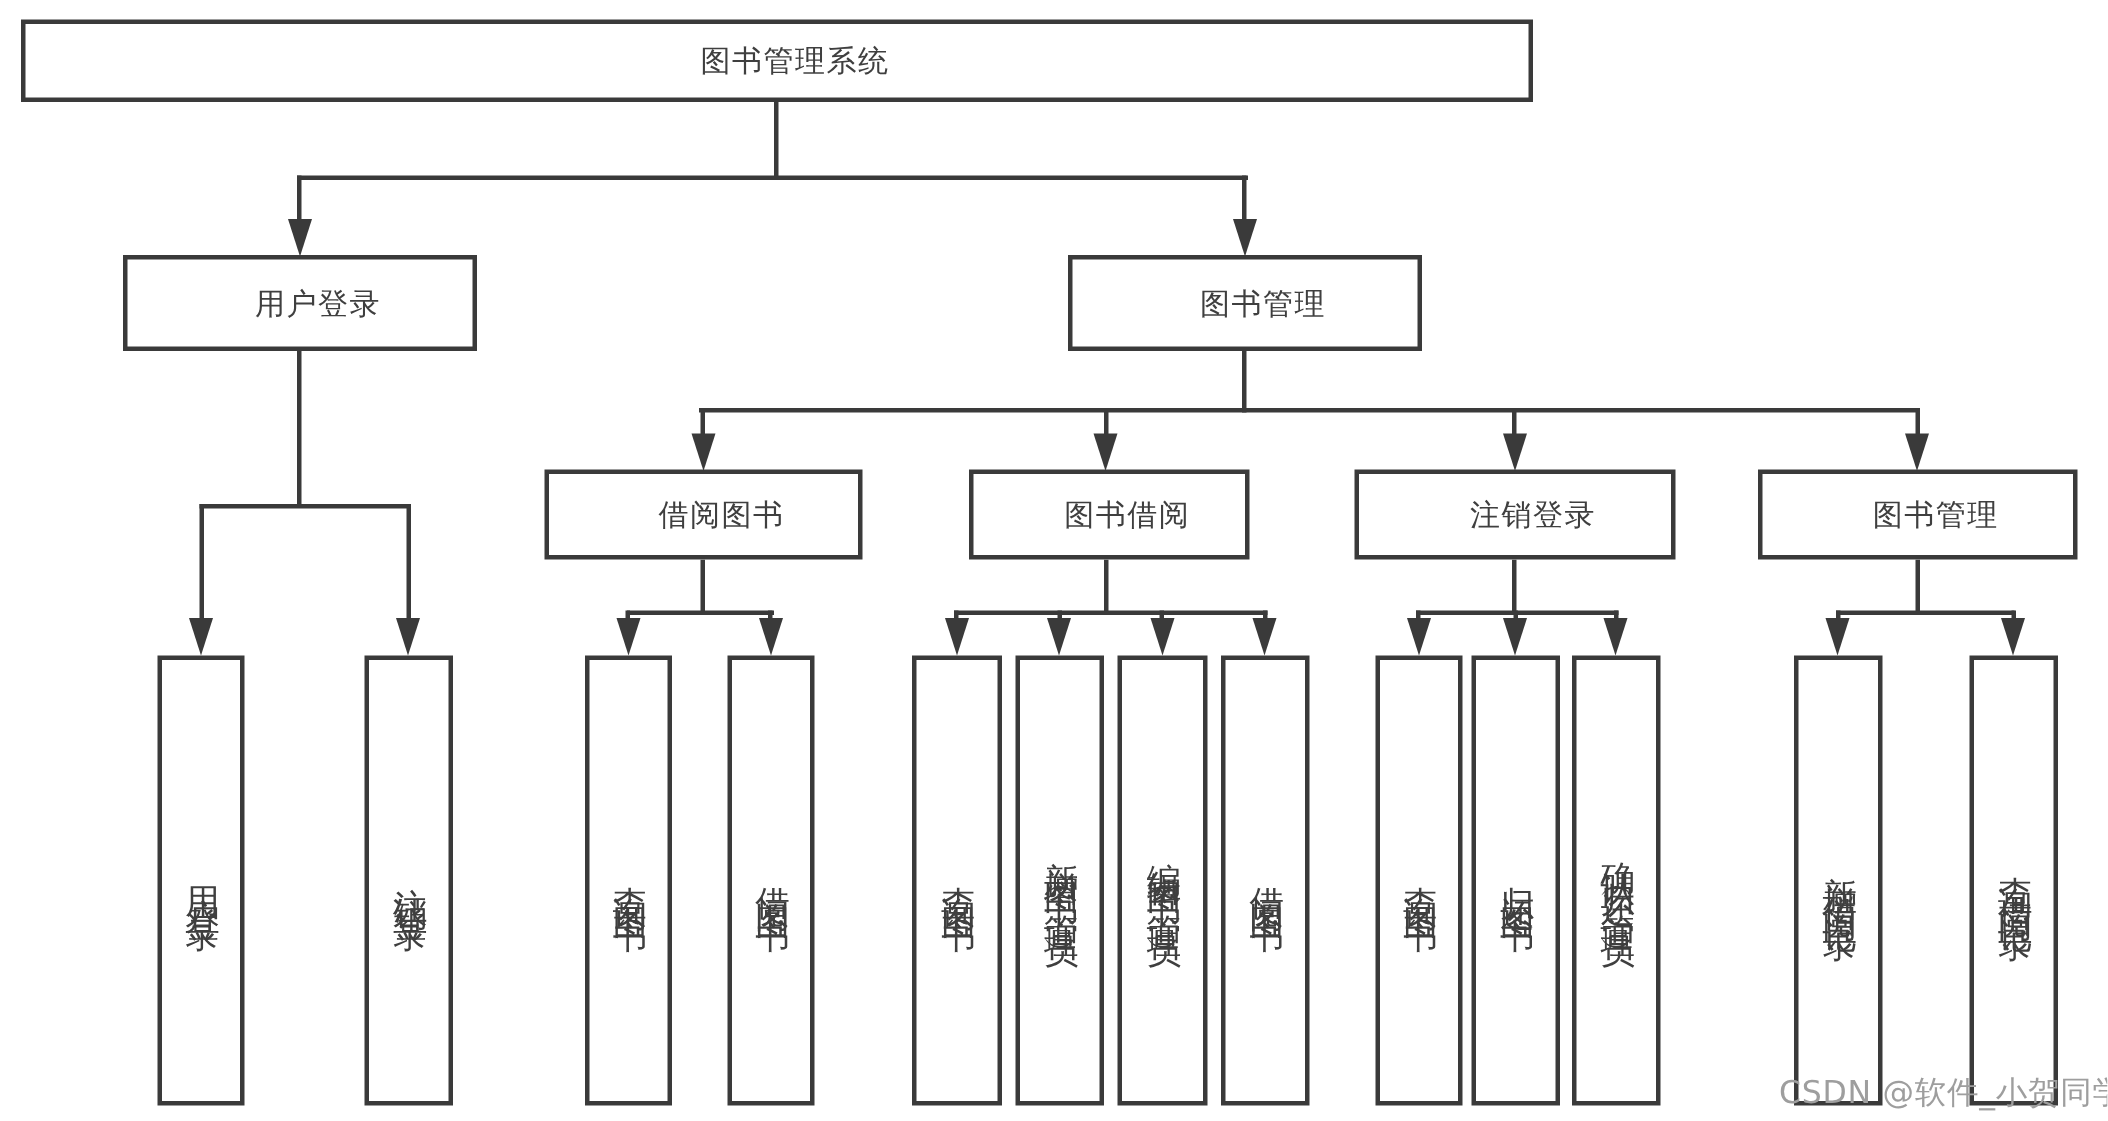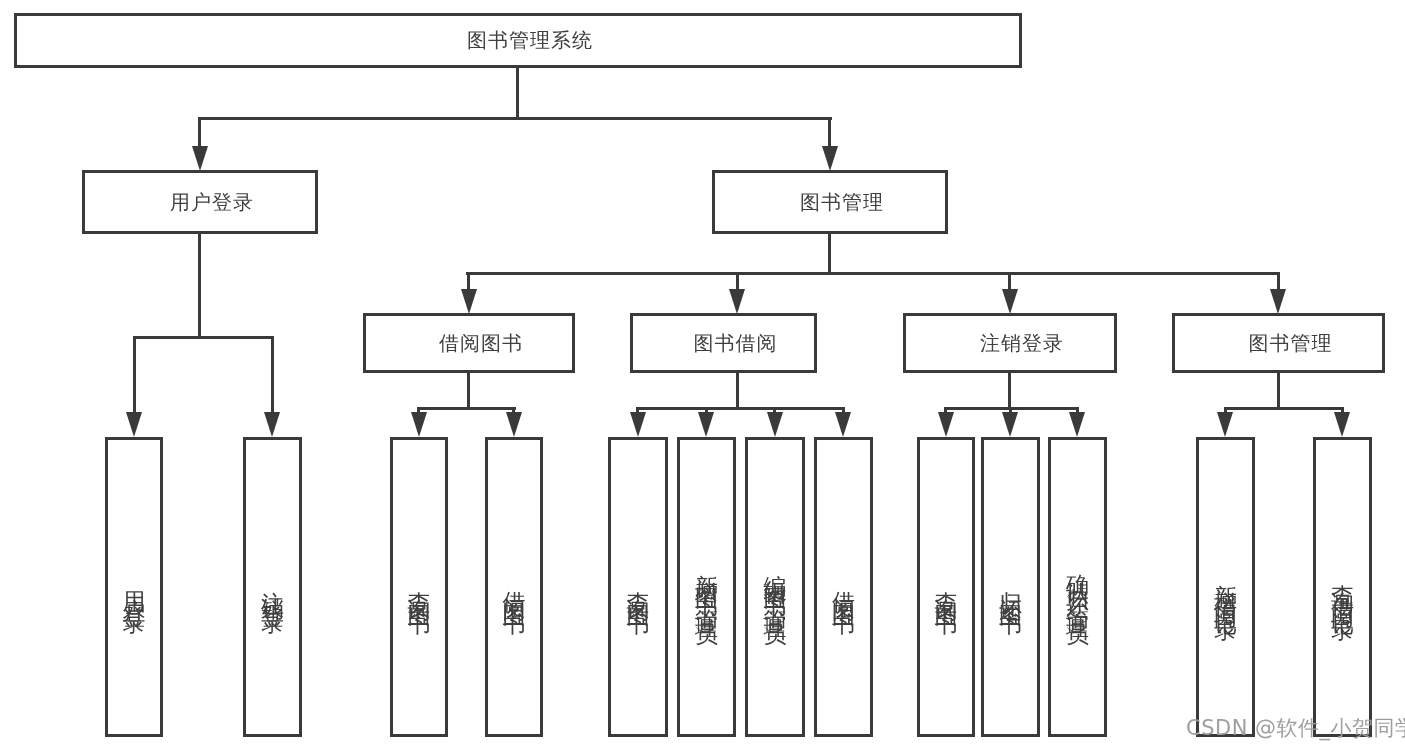--- a/index.html
+++ b/index.html
@@ -96,21 +96,21 @@
   <div class="vl" style="left:467px; top:272px; height:19px;"></div>
   <div class="vl" style="left:736px; top:272px; height:19px;"></div>
   <div class="vl" style="left:1008px; top:272px; height:19px;"></div>
   <div class="vl" style="left:1277px; top:272px; height:19px;"></div>
   <div class="arr" style="left:461px; top:289px;"></div>
   <div class="arr" style="left:729px; top:289px;"></div>
   <div class="arr" style="left:1002px; top:289px;"></div>
   <div class="arr" style="left:1270px; top:289px;"></div>
 
   <div class="box" style="left:363px; top:313px; width:212px; height:60px;">借阅图书</div>
-  <div class="box" style="left:630px; top:313px; width:187px; height:60px;">图书借阅</div>
+  <div class="box" style="left:646px; top:313px; width:187px; height:60px;">图书借阅</div>
   <div class="box" style="left:903px; top:313px; width:214px; height:60px;">注销登录</div>
   <div class="box" style="left:1172px; top:313px; width:213px; height:60px;">图书管理</div>
 
   <div class="vl" style="left:467px; top:373px; height:36px;"></div>
   <div class="hl" style="left:418px; top:407px; width:98px;"></div>
   <div class="vl" style="left:417px; top:407px; height:8px;"></div>
   <div class="vl" style="left:512px; top:407px; height:8px;"></div>
   <div class="arr" style="left:411px; top:412px;"></div>
   <div class="arr" style="left:506px; top:412px;"></div>
 

